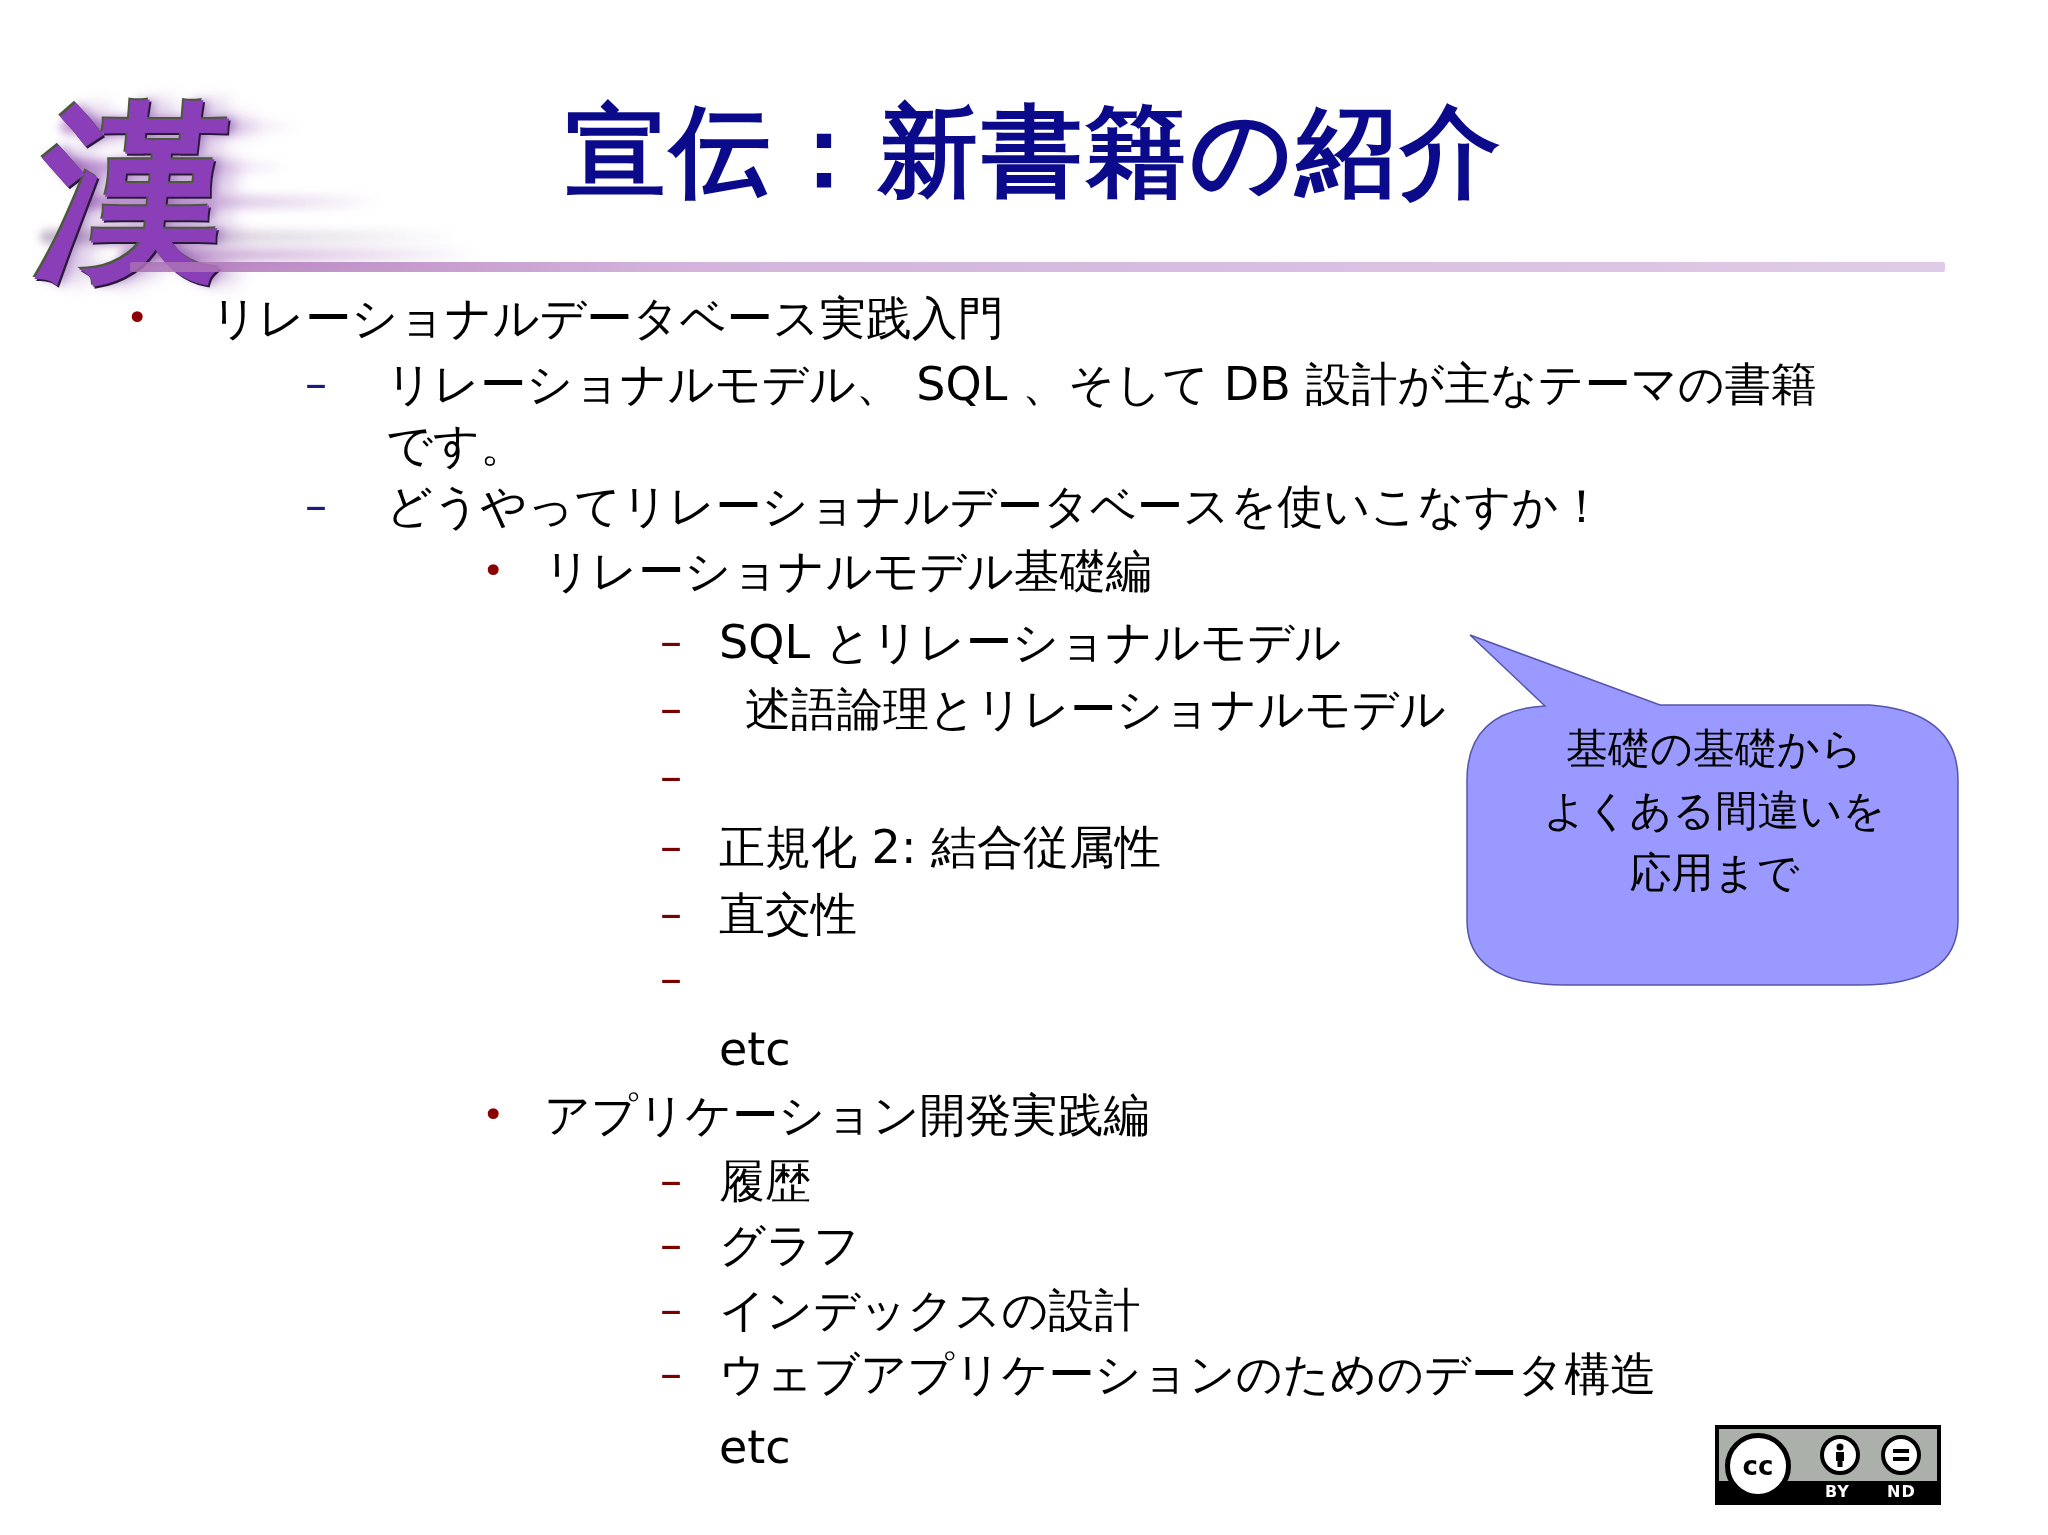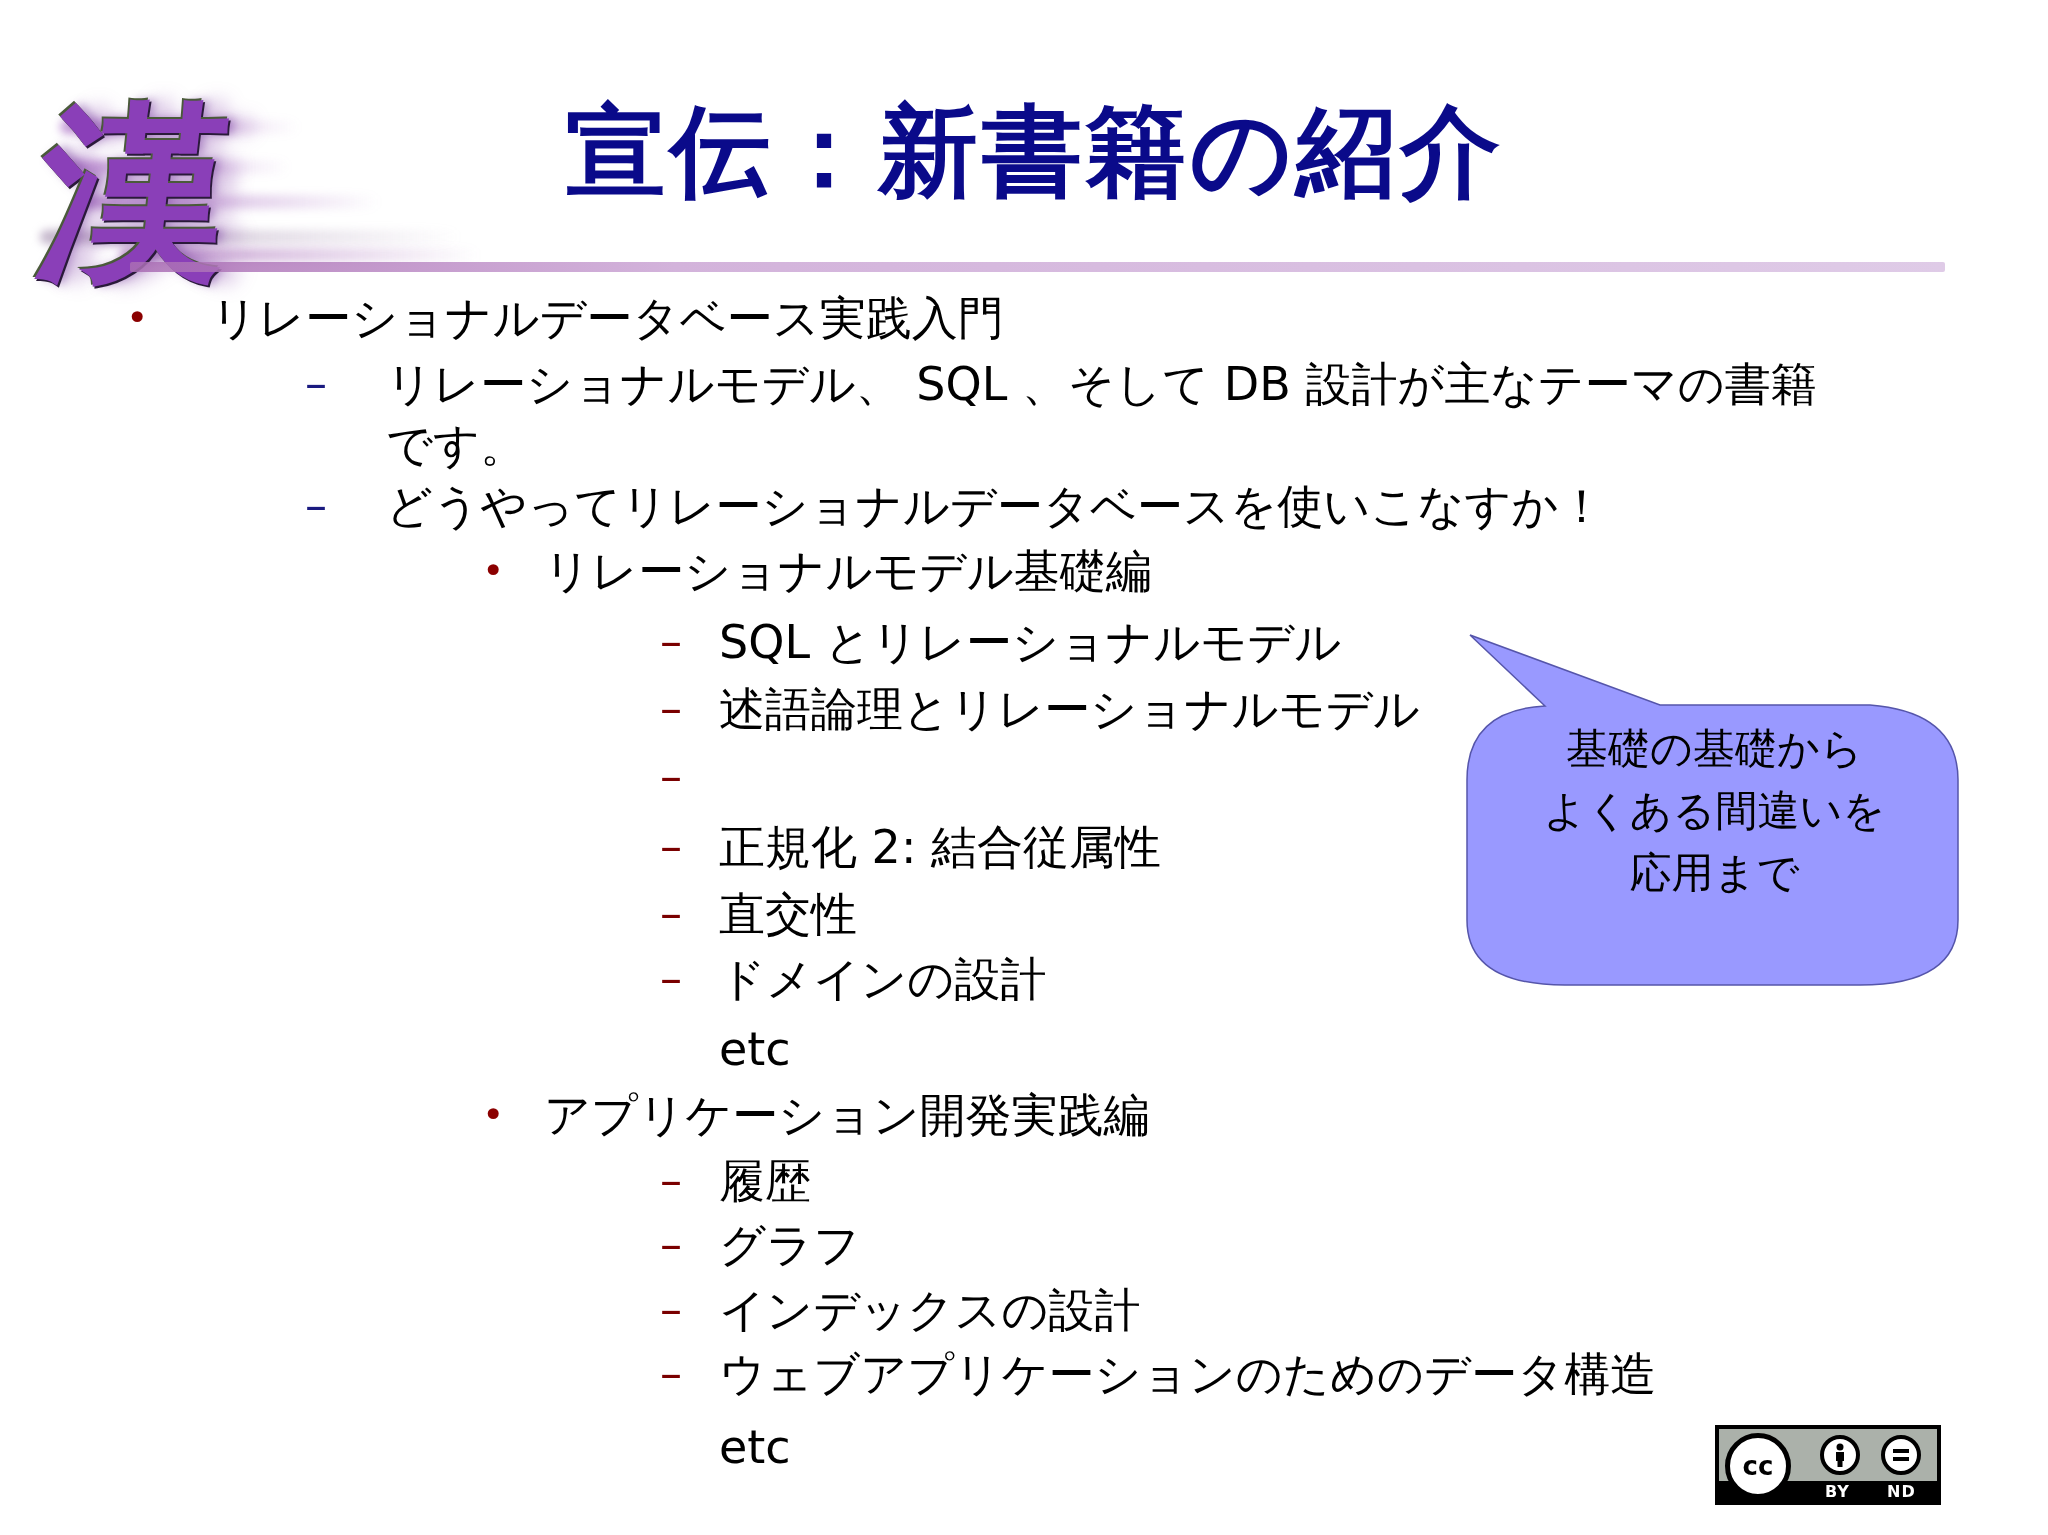--- a/index.html
+++ b/index.html
@@ -82,32 +82,31 @@
   <span class="d2" style="left:305px;top:478px;">–</span>
   <div class="line" style="left:370px;top:478px;">どうやってリレーショナルデータベースを使いこなすか！</div>
 
   <span class="b1" style="left:482px;top:543px;">•</span>
   <div class="line" style="left:528px;top:543px;">リレーショナルモデル基礎編</div>
 
   <span class="d4" style="left:660px;top:614px;">–</span>
   <div class="line" style="left:703px;top:614px;">SQL とリレーショナルモデル</div>
 
   <span class="d4" style="left:660px;top:681px;">–</span>
-  <div class="line" style="left:703px;top:681px;">述語論理とリレーショナルモデル</div>
+  <div class="line" style="left:729px;top:681px;">述語論理とリレーショナルモデル</div>
 
   <span class="d4" style="left:660px;top:749px;">–</span>
 
   <span class="d4" style="left:660px;top:819px;">–</span>
   <div class="line" style="left:703px;top:819px;">正規化 2:  結合従属性</div>
 
   <span class="d4" style="left:660px;top:886px;">–</span>
   <div class="line" style="left:703px;top:886px;">直交性</div>
 
   <span class="d4" style="left:660px;top:951px;">–</span>
-  <div class="line" style="left:703px;top:951px;">ドメインの設計</div>
 
   <div class="line" style="left:703px;top:1021px;">etc</div>
 
   <span class="b1" style="left:482px;top:1087px;">•</span>
   <div class="line" style="left:528px;top:1087px;">アプリケーション開発実践編</div>
 
   <span class="d4" style="left:660px;top:1153px;">–</span>
   <div class="line" style="left:703px;top:1153px;">履歴</div>
 
   <span class="d4" style="left:660px;top:1217px;">–</span>

